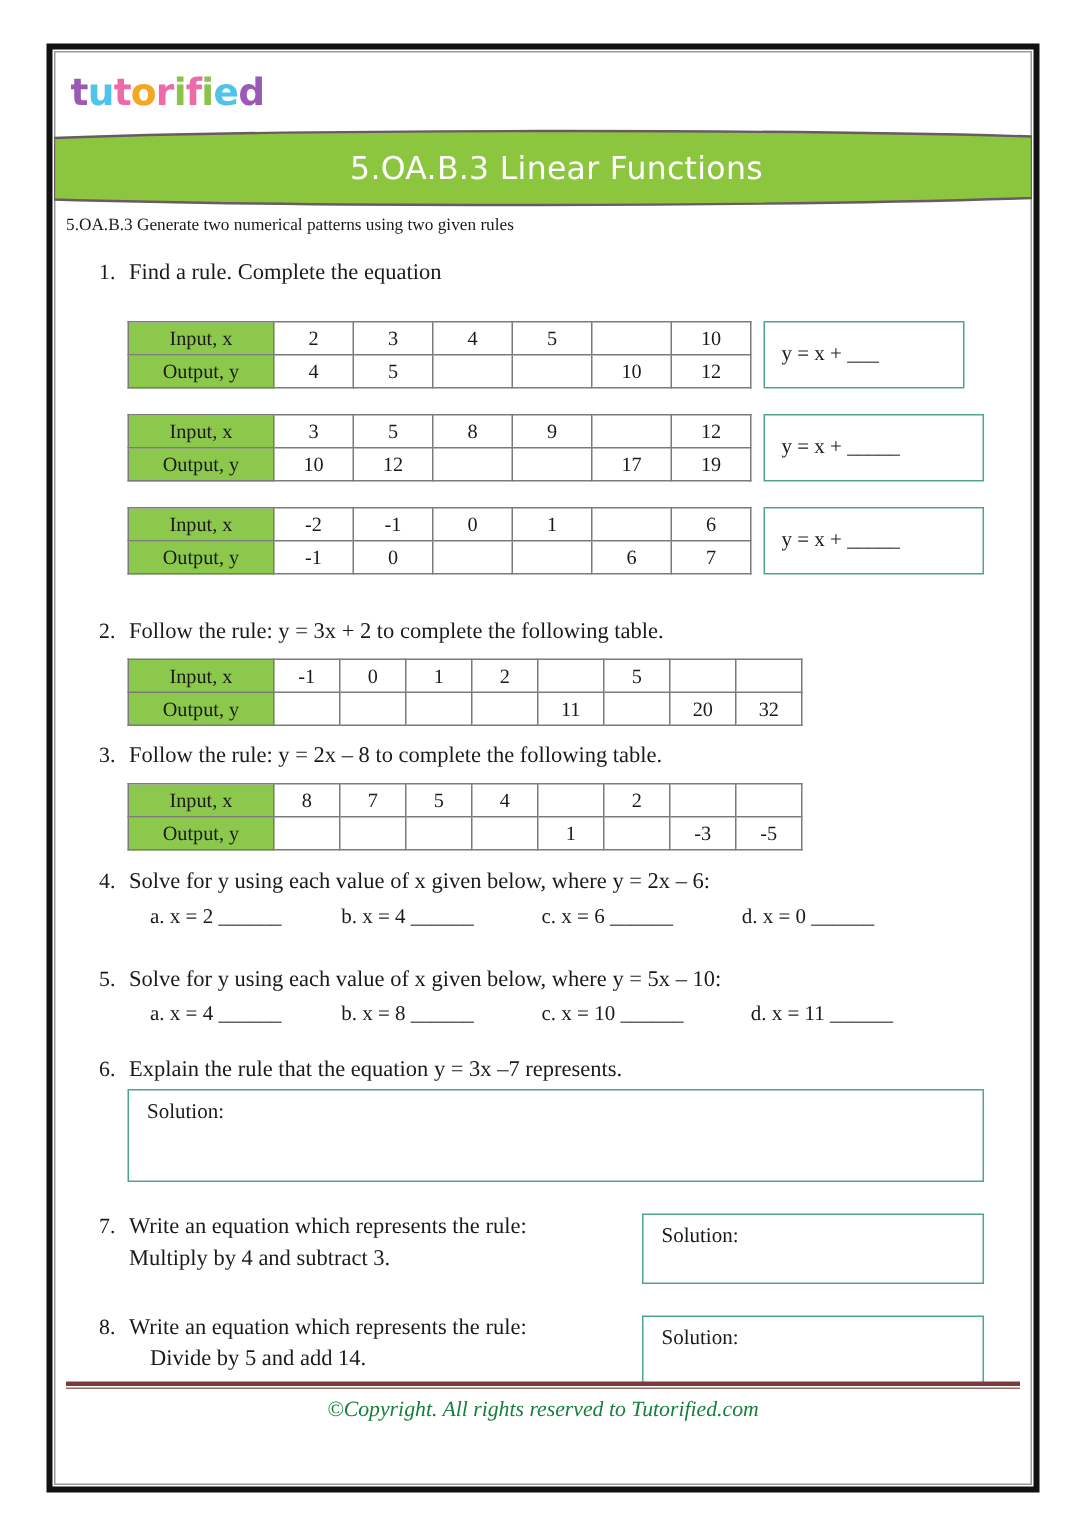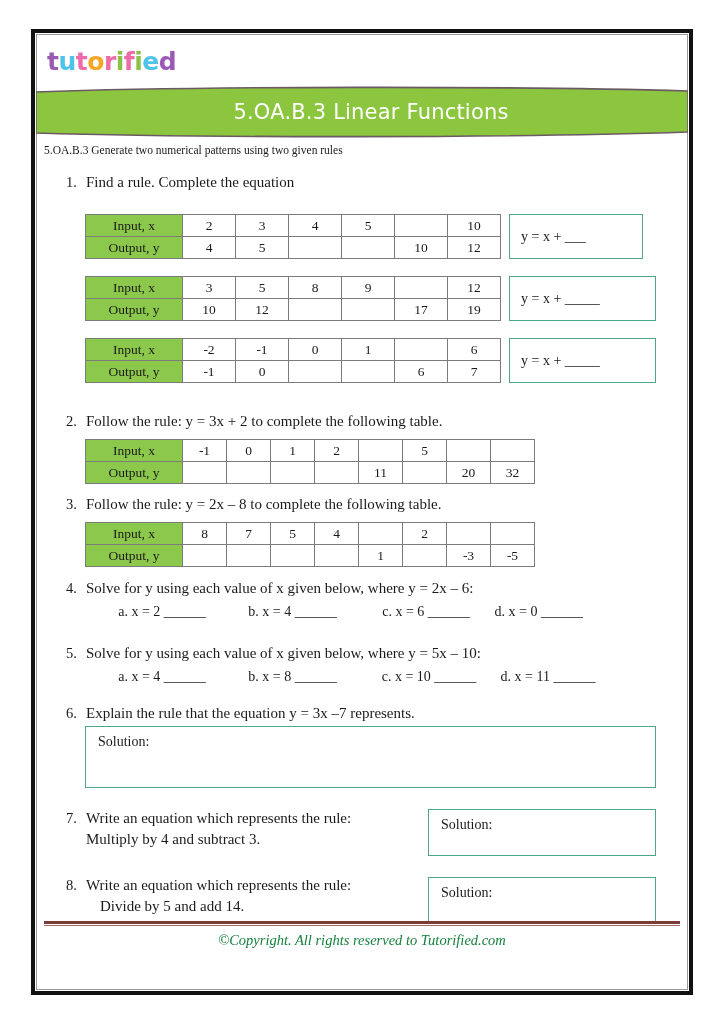--- a/index.html
+++ b/index.html
@@ -141,21 +141,21 @@
     background: #ffffff;
     font-size: 14px;
     padding: 7px 0 0 12px;
     color: #1a1a1a;
   }
   .sub-items {
     position: absolute;
     font-size: 14px;
     white-space: nowrap;
   }
-  .sub-items .itm { display: inline-block; text-align: center; }
+  .sub-items .itm { display: inline-block; }
   
   .footer-rule {
     position: absolute;
     left: 8px;
     top: 887px;
     width: 636px;
     height: 5px;
     border-top: 3px solid #7B3B3B;
     border-bottom: 1px solid #9c6a6a;
     box-sizing: border-box;

